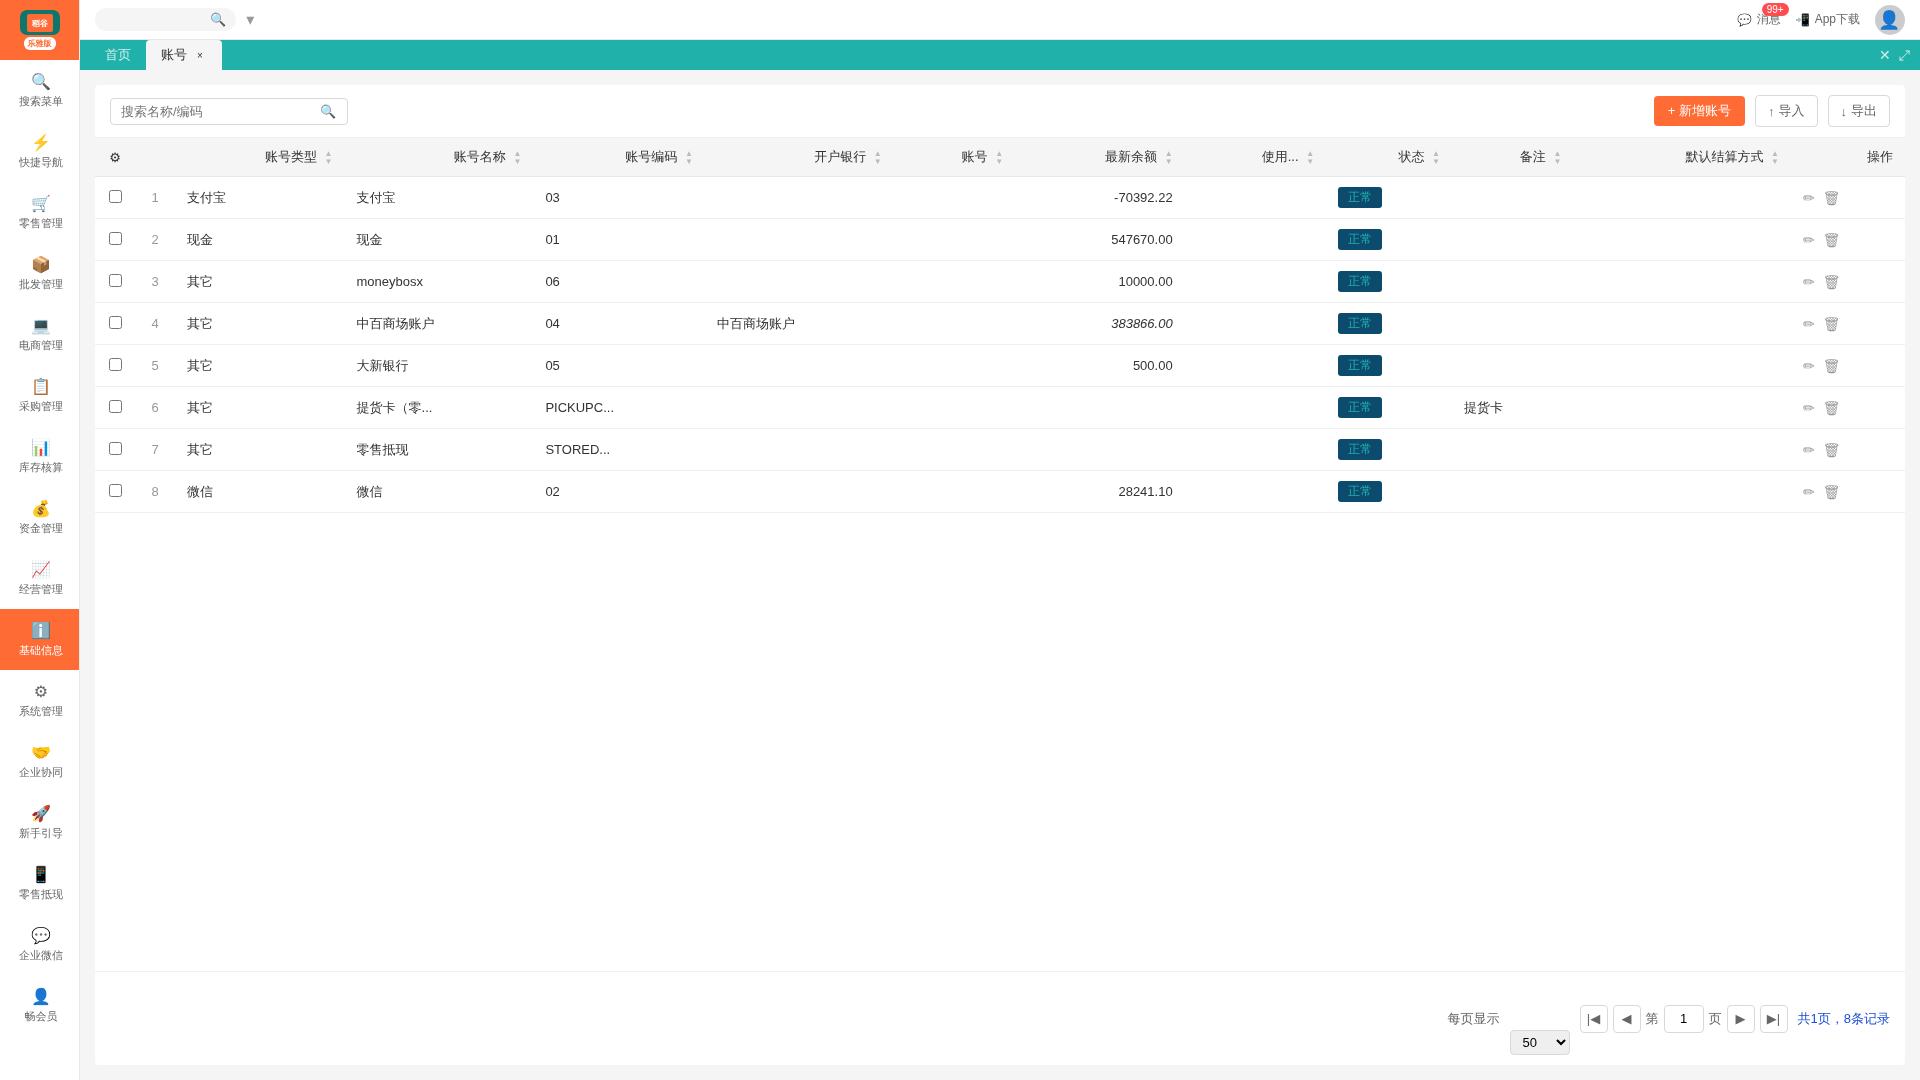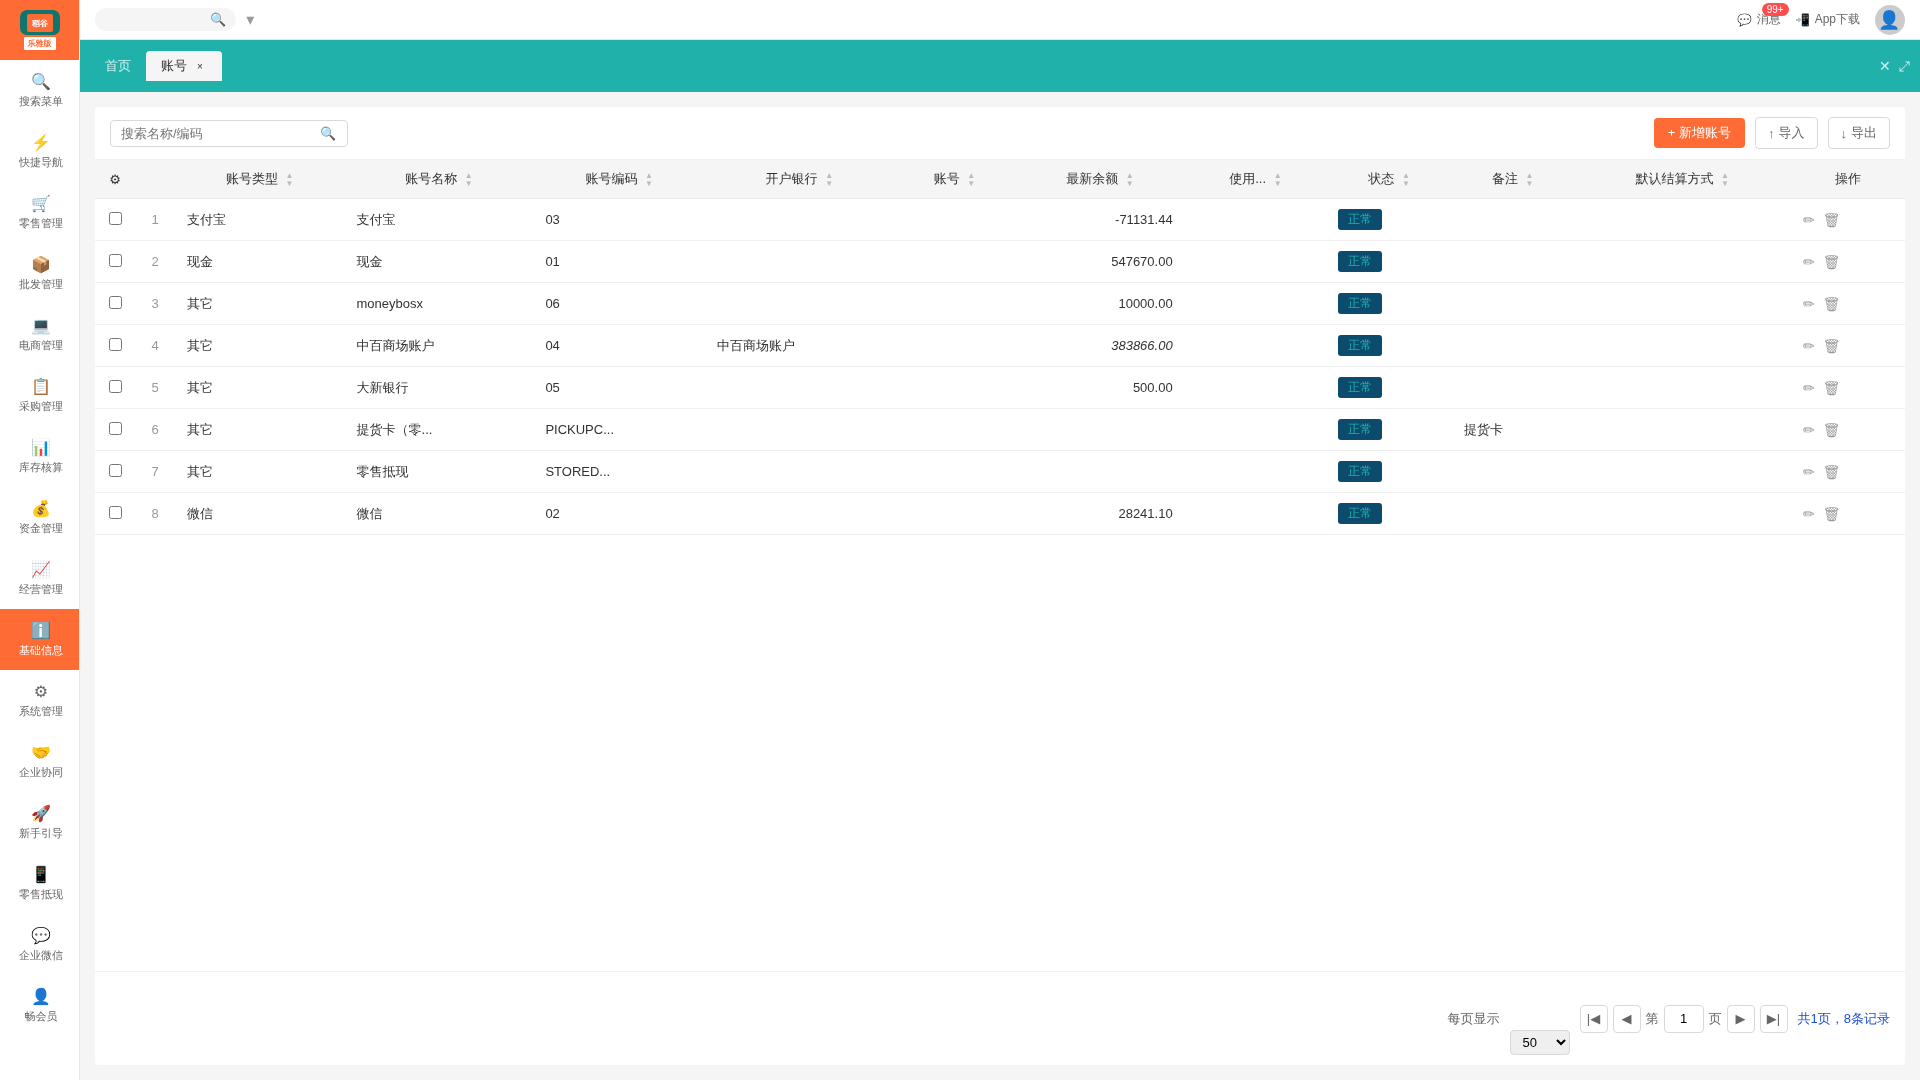--- a/index.html
+++ b/index.html
@@ -2,41 +2,41 @@
 <html><head>
   <meta charset="utf-8">
   <style>
     * { box-sizing: border-box; margin: 0; padding: 0; }
     body { font-family: 'Microsoft YaHei', Arial, sans-serif; font-size: 13px; background: #f5f5f5; display: flex; height: 1080px; width: 1920px; overflow: hidden; }
 
     
     .sidebar { width: 80px; background: #fff; display: flex; flex-direction: column; align-items: center; border-right: 1px solid #e8e8e8; flex-shrink: 0; }
     .sidebar-logo { width: 100%; background: #ff6b35; padding: 10px; display: flex; flex-direction: column; align-items: center; justify-content: center; height: 60px; }
     .sidebar-logo-icon { width: 40px; height: 30px; background: #0f766e; border-radius: 7px; display: flex; align-items: center; justify-content: center; }
-    .sidebar-logo-text { color: #ff6b35; font-size: 8px; font-weight: bold; margin-top: 2px; background: #fff; padding: 1px 4px; border-radius: 1px; }
+    .sidebar-logo-text { color: #ff6b35; font-size: 8px; font-weight: bold; margin-top: 2px; background: #fff; padding: 1px 4px; border-radius: 6px; }
     .sidebar-nav-item { width: 100%; padding: 12px 5px; display: flex; flex-direction: column; align-items: center; cursor: pointer; color: #666; font-size: 11px; text-align: center; border-left: 3px solid transparent; }
     .sidebar-nav-item.active { background: #ff6b35; color: #fff; border-left-color: #ff6b35; }
     .sidebar-nav-item .nav-icon { font-size: 16px; margin-bottom: 3px; }
 
     
     .main { flex: 1; display: flex; flex-direction: column; overflow: hidden; }
 
     
     .topbar { height: 40px; background: #fff; display: flex; align-items: center; justify-content: space-between; padding: 0 15px; border-bottom: 1px solid #e8e8e8; flex-shrink: 0; }
     .topbar-left { display: flex; align-items: center; gap: 10px; }
     .topbar-search { display: flex; align-items: center; background: #f5f5f5; border-radius: 15px; padding: 4px 10px; gap: 5px; }
     .topbar-search input { border: none; background: transparent; outline: none; font-size: 12px; width: 100px; }
     .topbar-right { display: flex; align-items: center; gap: 15px; }
     .topbar-msg { display: flex; align-items: center; gap: 4px; color: #666; font-size: 12px; position: relative; cursor: pointer; }
     .badge { background: #ff4d4f; color: #fff; border-radius: 10px; padding: 1px 5px; font-size: 10px; position: absolute; top: -8px; right: -8px; }
     .topbar-app { display: flex; align-items: center; gap: 4px; color: #666; font-size: 12px; cursor: pointer; }
     .avatar { width: 30px; height: 30px; border-radius: 50%; background: #ccc; overflow: hidden; display: flex; align-items: center; justify-content: center; }
 
     
-    .tabbar { height: 52px; background: #20b2aa; display: flex; align-items: center; padding: 0 10px; flex-shrink: 0; }
+    .tabbar { height: 30px; background: #20b2aa; display: flex; align-items: center; padding: 0 10px; flex-shrink: 0; }
     .tab { padding: 0 15px; height: 30px; display: flex; align-items: center; gap: 6px; border-radius: 4px 4px 0 0; cursor: pointer; font-size: 13px; color: rgba(255,255,255,0.8); }
     .tab.active { background: #f5f5f5; color: #333; }
     .tab-close { width: 14px; height: 14px; display: flex; align-items: center; justify-content: center; border-radius: 50%; font-size: 10px; cursor: pointer; }
     .tab-maximize { margin-left: auto; color: rgba(255,255,255,0.8); cursor: pointer; font-size: 14px; display: flex; gap: 8px; }
 
     
     .content { flex: 1; background: #f5f5f5; padding: 15px; overflow: auto; display: flex; flex-direction: column; }
     .content-card { background: #fff; border-radius: 4px; flex: 1; display: flex; flex-direction: column; overflow: hidden; }
 
     
@@ -44,21 +44,21 @@
     .search-box { display: flex; align-items: center; border: 1px solid #d9d9d9; border-radius: 4px; padding: 5px 10px; gap: 8px; width: 238px; }
     .search-box input { border: none; outline: none; font-size: 13px; flex: 1; }
     .toolbar-actions { display: flex; align-items: center; gap: 10px; }
     .btn-primary { background: #ff6b35; color: #fff; border: none; border-radius: 4px; padding: 6px 14px; cursor: pointer; font-size: 13px; display: flex; align-items: center; gap: 4px; }
     .btn-default { background: #fff; color: #666; border: 1px solid #d9d9d9; border-radius: 4px; padding: 6px 12px; cursor: pointer; font-size: 13px; display: flex; align-items: center; gap: 4px; }
 
     
     .table-wrap { flex: 1; overflow: auto; }
     table { width: 100%; border-collapse: collapse; }
     thead tr { background: #f5f5f5; }
-    th { padding: 10px 12px; text-align: center; font-weight: 500; color: #333; border-bottom: 1px solid #e8e8e8; white-space: nowrap; font-size: 13px; position: relative; }
+    th { padding: 10px 12px; text-align: right; font-weight: 500; color: #333; border-bottom: 1px solid #e8e8e8; white-space: nowrap; font-size: 13px; position: relative; }
     th .sort-icons { display: inline-flex; flex-direction: column; margin-left: 4px; vertical-align: middle; }
     th .sort-icon { font-size: 8px; line-height: 1; color: #bbb; }
     td { padding: 10px 12px; border-bottom: 1px solid #f0f0f0; color: #333; font-size: 13px; }
     .row-num { color: #999; text-align: center; width: 40px; }
     .status-badge { display: inline-block; padding: 2px 10px; border-radius: 3px; font-size: 12px; background: #f0f0f0; color: #666; }
     .status-normal { background: #0c4a6e; color: #20b2aa; }
     .action-icons { display: flex; gap: 8px; }
     .action-icon { color: #999; cursor: pointer; font-size: 14px; }
 
     
@@ -294,21 +294,21 @@
           </thead>
           <tbody id="table-body">
           <tr>
       <td style="text-align:center;"><input type="checkbox" style=""></td>
       <td class="row-num">1</td>
       <td>支付宝</td>
       <td>支付宝</td>
       <td>03</td>
       <td></td>
       <td></td>
-      <td style="text-align:right;">-71131.44</td>
+      <td style="text-align:right;">-70392.22</td>
       <td></td>
       <td><span class="status-badge status-normal">正常</span></td>
       <td></td>
       <td></td>
       <td>
         <div class="action-icons">
           <span class="action-icon" title="编辑">✏</span>
           <span class="action-icon" title="删除">🗑</span>
         </div>
       </td>

